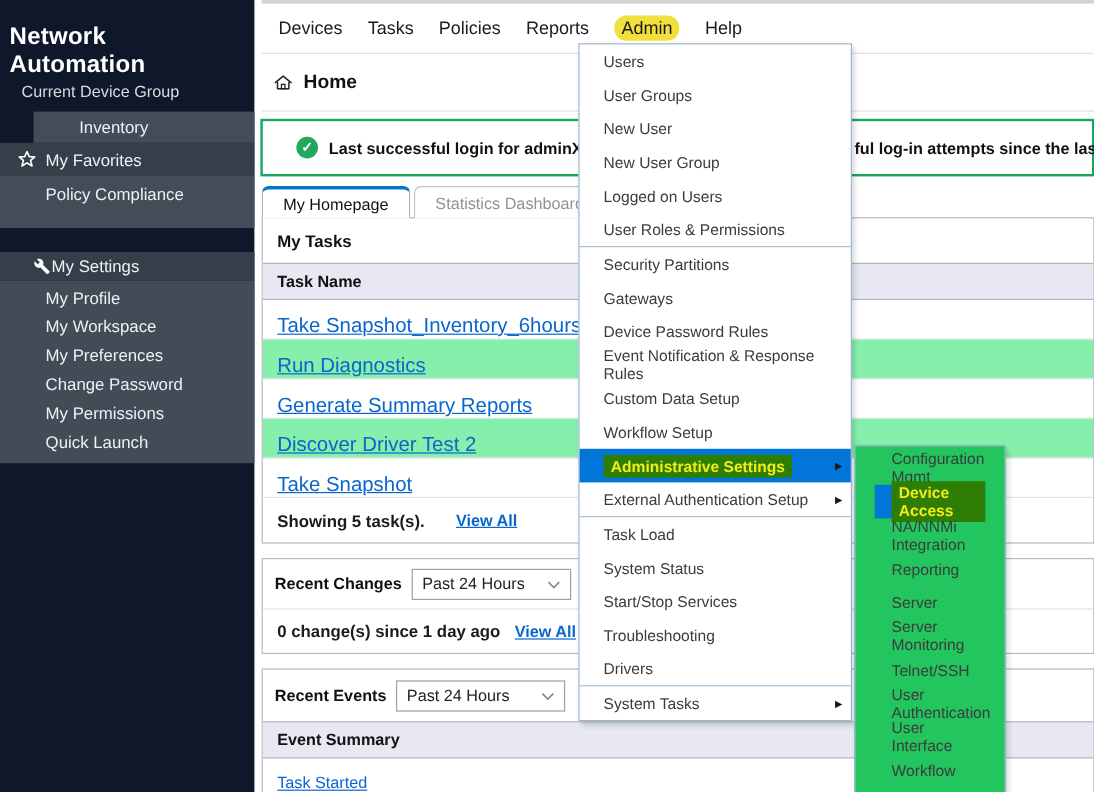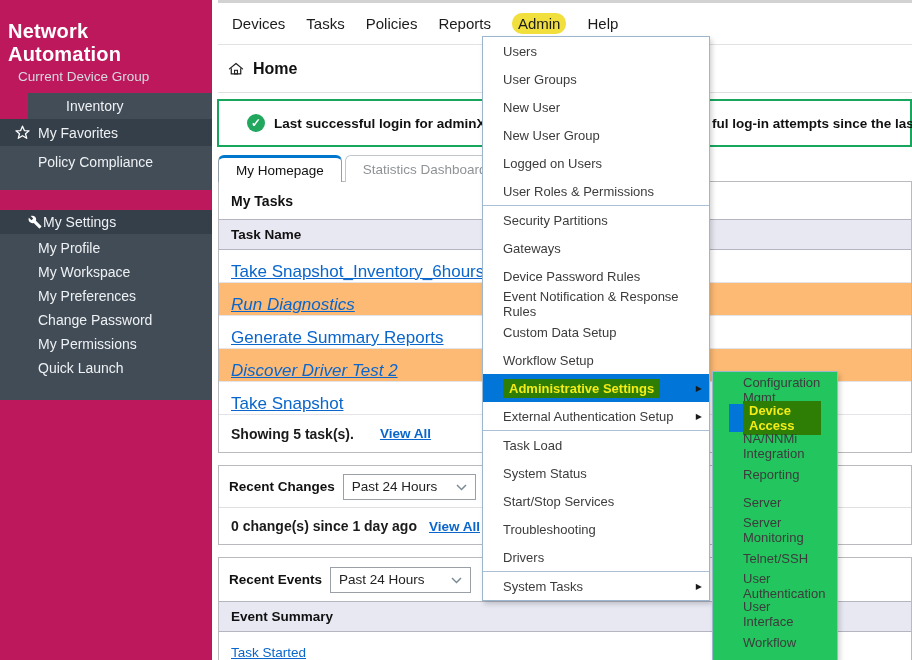--- a/index.html
+++ b/index.html
@@ -1,30 +1,30 @@
 <!DOCTYPE html>
 <html><head>
 <meta charset="utf-8">
 <style>
   * { margin:0; padding:0; box-sizing:border-box; }
   body { background:#fff; }
   .page { position:relative; width:912px; height:660px; overflow:hidden; background:#fff;
           font-family:"Liberation Sans",sans-serif; color:#1b1b1b; }
 
   
-  .sidebar { position:absolute; left:0; top:0; width:212px; height:660px; background:#be185d; color:#eef1f4; }
+  .sidebar { position:absolute; left:0; top:0; width:212px; height:660px; background:#0f172a; color:#eef1f4; }
   .sb-title { padding:20px 8px 0 8px; font-size:20px; font-weight:bold; color:#fff; height:60px; letter-spacing:.2px; }
   .sb-group { height:33px; line-height:33px; padding-left:18px; font-size:13.5px; color:#d7dce0; }
   .sb-item { font-size:14px; display:flex; align-items:center; cursor:default; }
   .sb-inventory { height:26px; background:#424d57; padding-left:38px;margin-left:28px; }
   .sb-fav { height:27px; background:#353f49; padding-left:14px; gap:8px; }
   .sb-policy { height:44px; background:#424d57; padding-left:38px; align-items:flex-start; padding-top:8px; }
   .sb-gap { height:20px; }
   .sb-settings { height:24px; background:#353f49; padding-left:27px; gap:0; }
-  .sb-sub { background:#414c56; padding:2px 0 20px 0; }
+  .sb-sub { background:#414c56; padding:2px 0 6px 0; }
   .sb-subitem { height:24px; line-height:24px; padding-left:38px; font-size:14px; }
   .sb-icon { display:inline-flex; width:16px; height:16px; align-items:center; justify-content:center; }
 
   
   .topnav { position:absolute; left:218px; top:0; right:0; height:45px; border-top:3px solid #d2d2d2;
             border-bottom:1px solid #e2e2e2; display:flex; align-items:center; gap:21px; padding-left:14px;
             font-size:15px; color:#1b1b1b; background:#fff; }
   .nav-item { cursor:pointer; }
   .nav-admin { background:#f0df3c; padding:2px 6px;border-radius:10px; }
 
@@ -48,21 +48,21 @@
   .tab.active { border:1px solid #93a0a9; border-top:3px solid #0077cc; border-bottom:none; color:#111; }
   .tab.inactive { border:1px solid #c2c6c9; border-bottom:none; color:#8f9396; }
 
   
   .content { position:absolute; left:218px; top:181px; width:694px; }
   .panel { border:1px solid #b9b9be; background:#fff; margin-bottom:12px; }
   .sect-title { height:37px; display:flex; align-items:center; padding-left:12px; font-size:14px; font-weight:bold; color:#111; }
   .band { height:31px; background:#e8e8f3; border-top:1px solid #b5b5c1; border-bottom:1px solid #b5b5c1;
           display:flex; align-items:center; padding-left:12px; font-weight:bold; font-size:13.5px; color:#111; }
   .trow { height:33px; display:flex; align-items:flex-end; padding-left:12px; border-bottom:1px solid #e4e4e8; font-size:17px; }
-  .trow.alt { background:#fdba74;font-style:italic; }
+  .trow.alt { background:#86efac; }
   a.tlink { color:#0a66cc; text-decoration:underline; cursor:pointer; }
   .showrow { height:37px; display:flex; align-items:center; padding-left:12px; font-size:14px; font-weight:bold; gap:26px; }
   a.viewall { color:#0a66cc; font-weight:bold; text-decoration:underline; font-size:13.5px; cursor:pointer; }
   .ctlrow { height:42px; display:flex; align-items:center; padding-left:10px; gap:8px; }
   .ctlrow.bordered { border-bottom:1px solid #e0e0e0; }
   .lbl { font-size:13.5px; font-weight:bold; color:#111; }
   .selectbox { width:133px; height:26px; border:1px solid #9aa0a5; display:flex; align-items:center;
                justify-content:space-between; padding:0 8px; font-size:13.5px; color:#222; background:#fff; cursor:pointer; }
   .sumrow { height:36px; display:flex; align-items:center; padding-left:12px; gap:12px; font-size:14px; font-weight:bold; }
   .linkrow { height:40px; display:flex; align-items:center; padding-left:12px; font-size:13.5px; }

